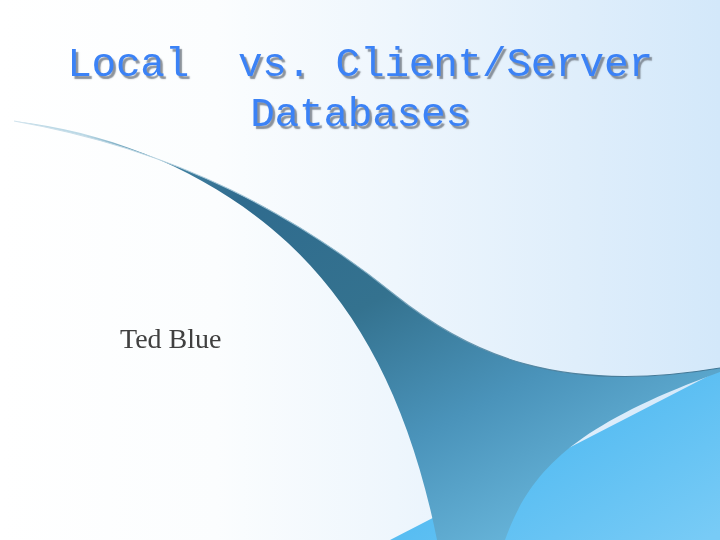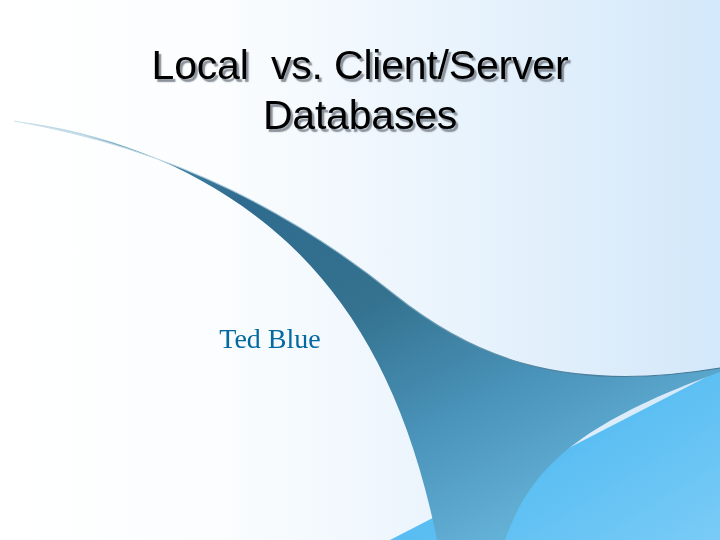--- a/index.html
+++ b/index.html
@@ -24,45 +24,44 @@
   }
   #title-block {
     position: absolute;
     left: 60px;
     top: 40px;
     width: 600px;
     text-align: center;
     z-index: 5;
   }
   #title-text {
-    font-family: Liberation Sans, sans-serif;
+    font-family: Liberation Mono, monospace;
     font-size: 41px;
     line-height: 50px;
     font-weight: 400;
-    color: #000000;
+    color: #3b82f6;
     letter-spacing: -0.2px;
     white-space: pre-wrap;
     text-shadow: 2.5px 2.5px 1.2px rgba(110,118,128,0.80);
   }
   #subtitle-block {
     position: absolute;
     left: 120px;
     top: 322px;
     width: 300px;
     text-align: left;
     z-index: 5;
   }
   #subtitle-text {
     font-family: "Liberation Serif", serif;
     font-size: 28px;
     line-height: 34px;
     font-weight: 400;
-    color: #0369a1;
+    color: #404040;
     white-space: pre-wrap;
-    text-align: center;
   }
 </style>
 </head>
 <body>
 
 <div id="slide">
 
   <svg id="bg-svg" viewBox="0 0 720 540" preserveAspectRatio="none" aria-hidden="true">
     <defs>
       <linearGradient id="bgGrad" x1="0" y1="0" x2="1" y2="0">

